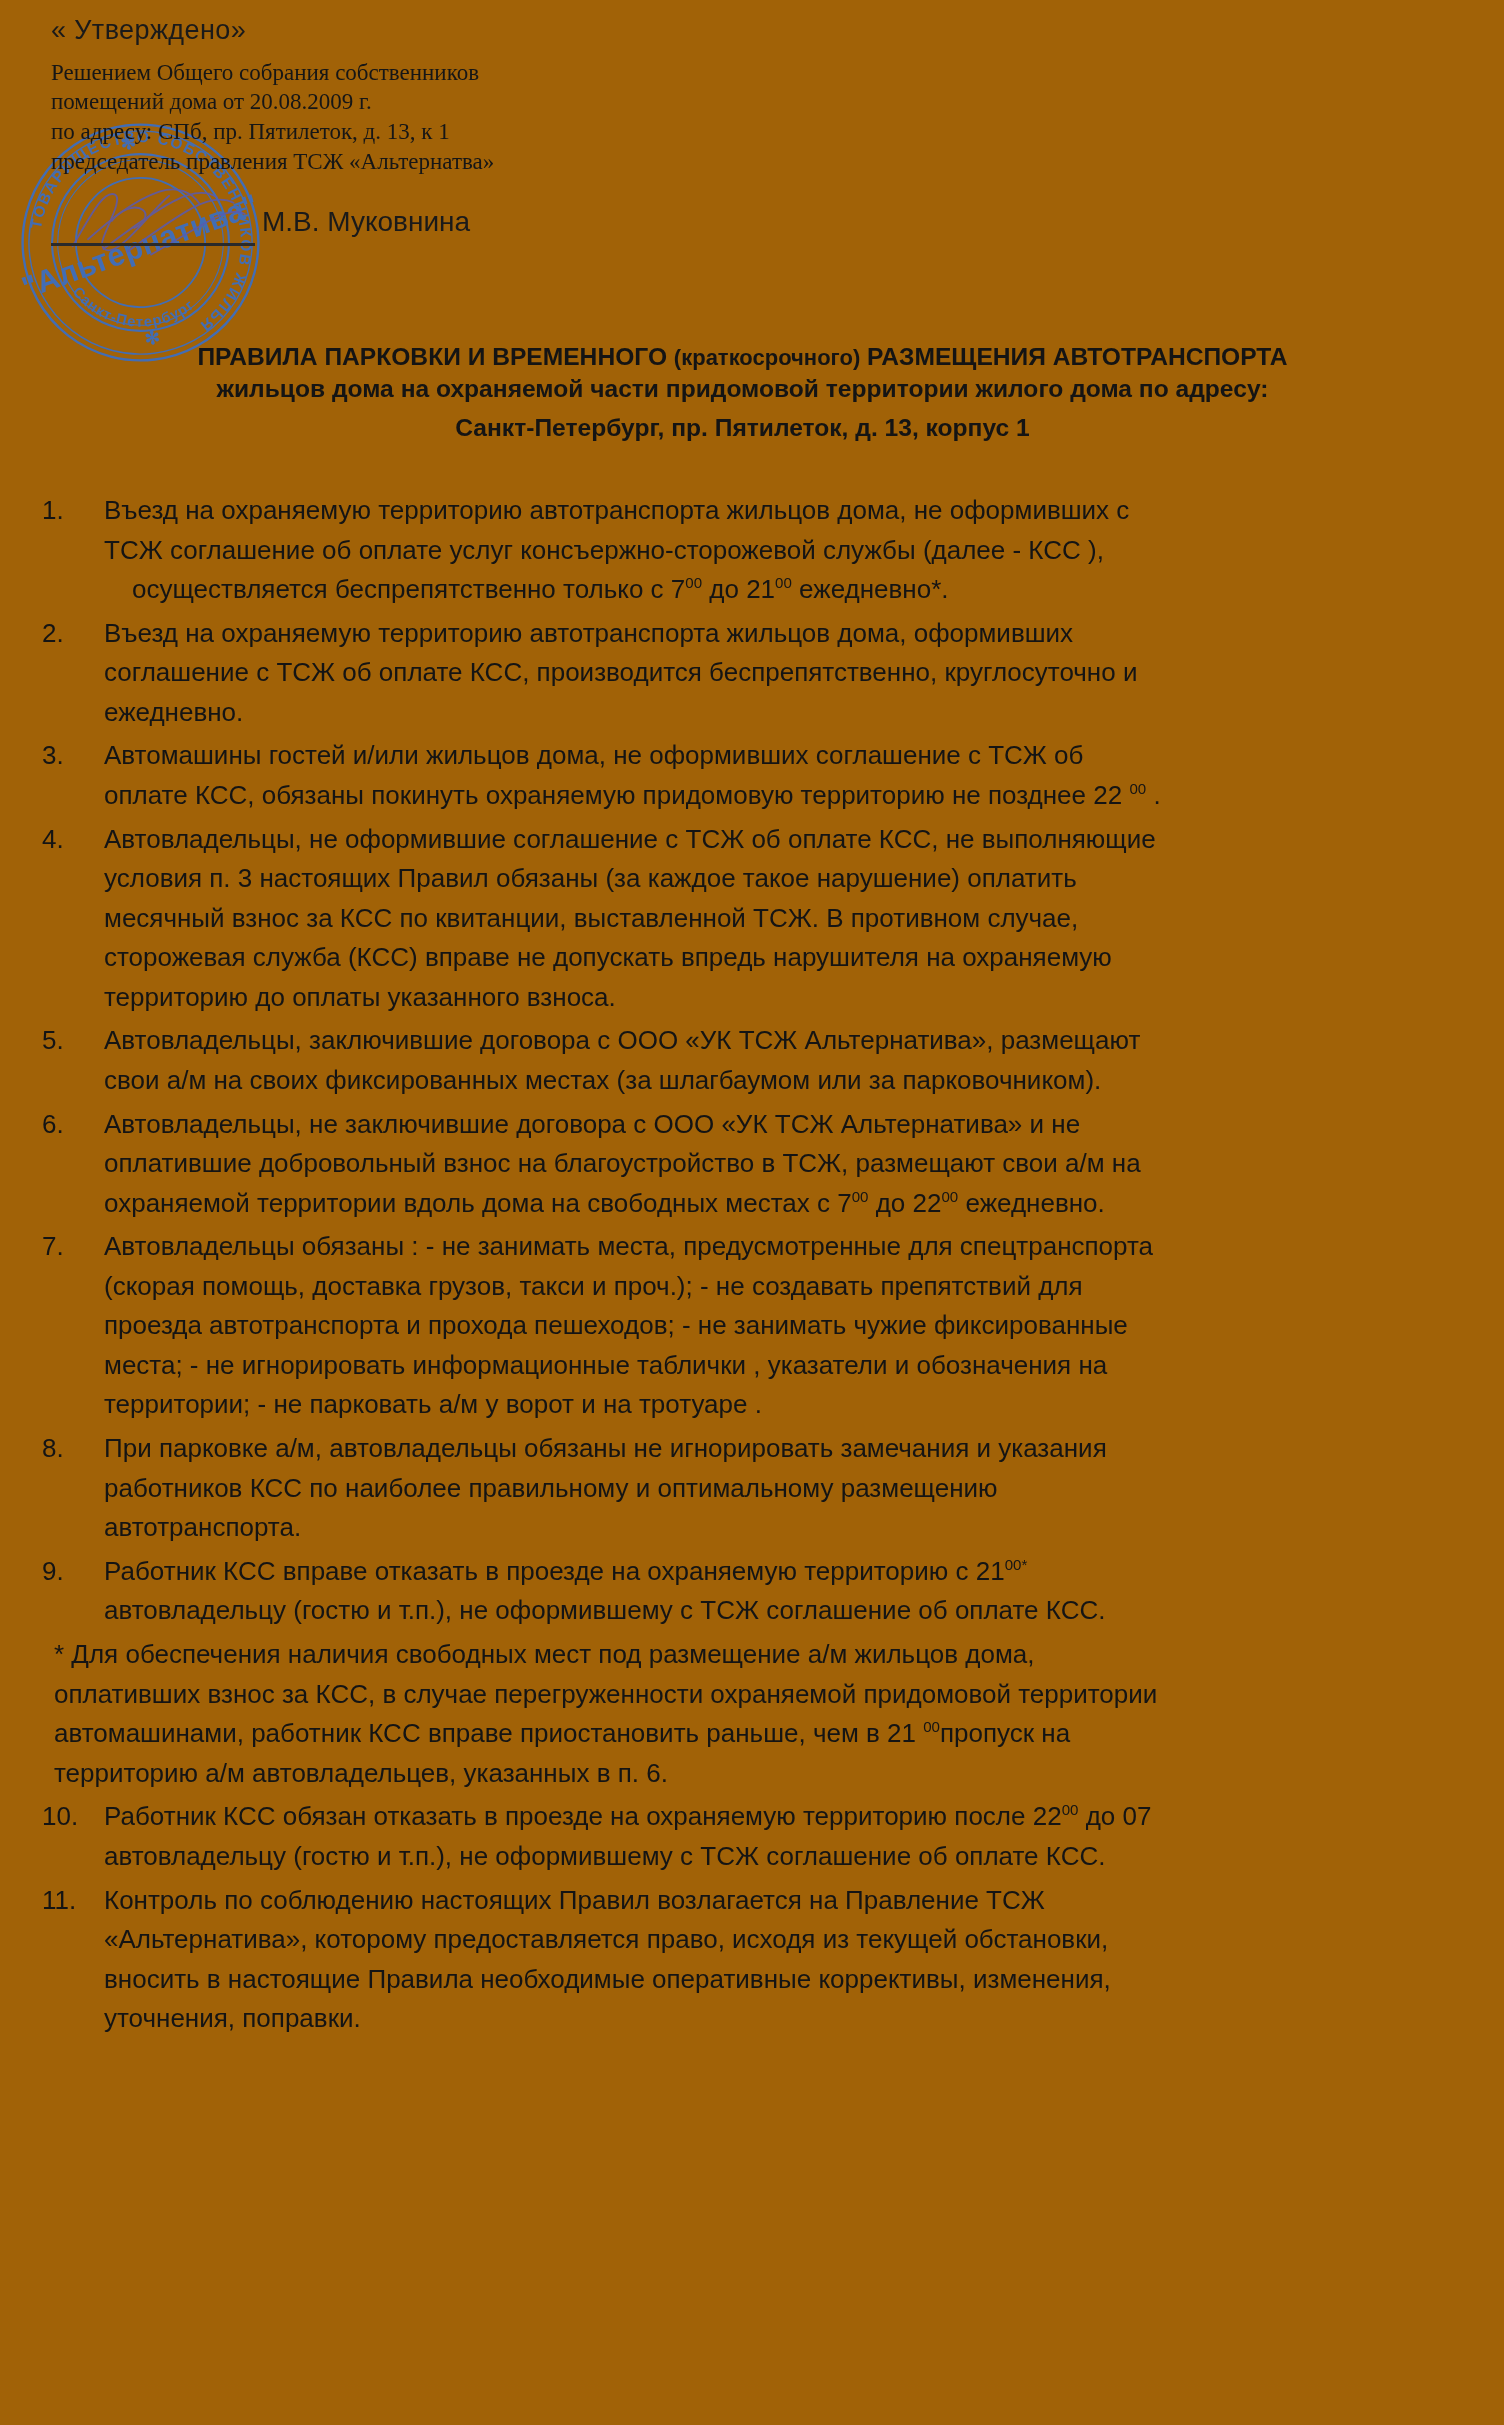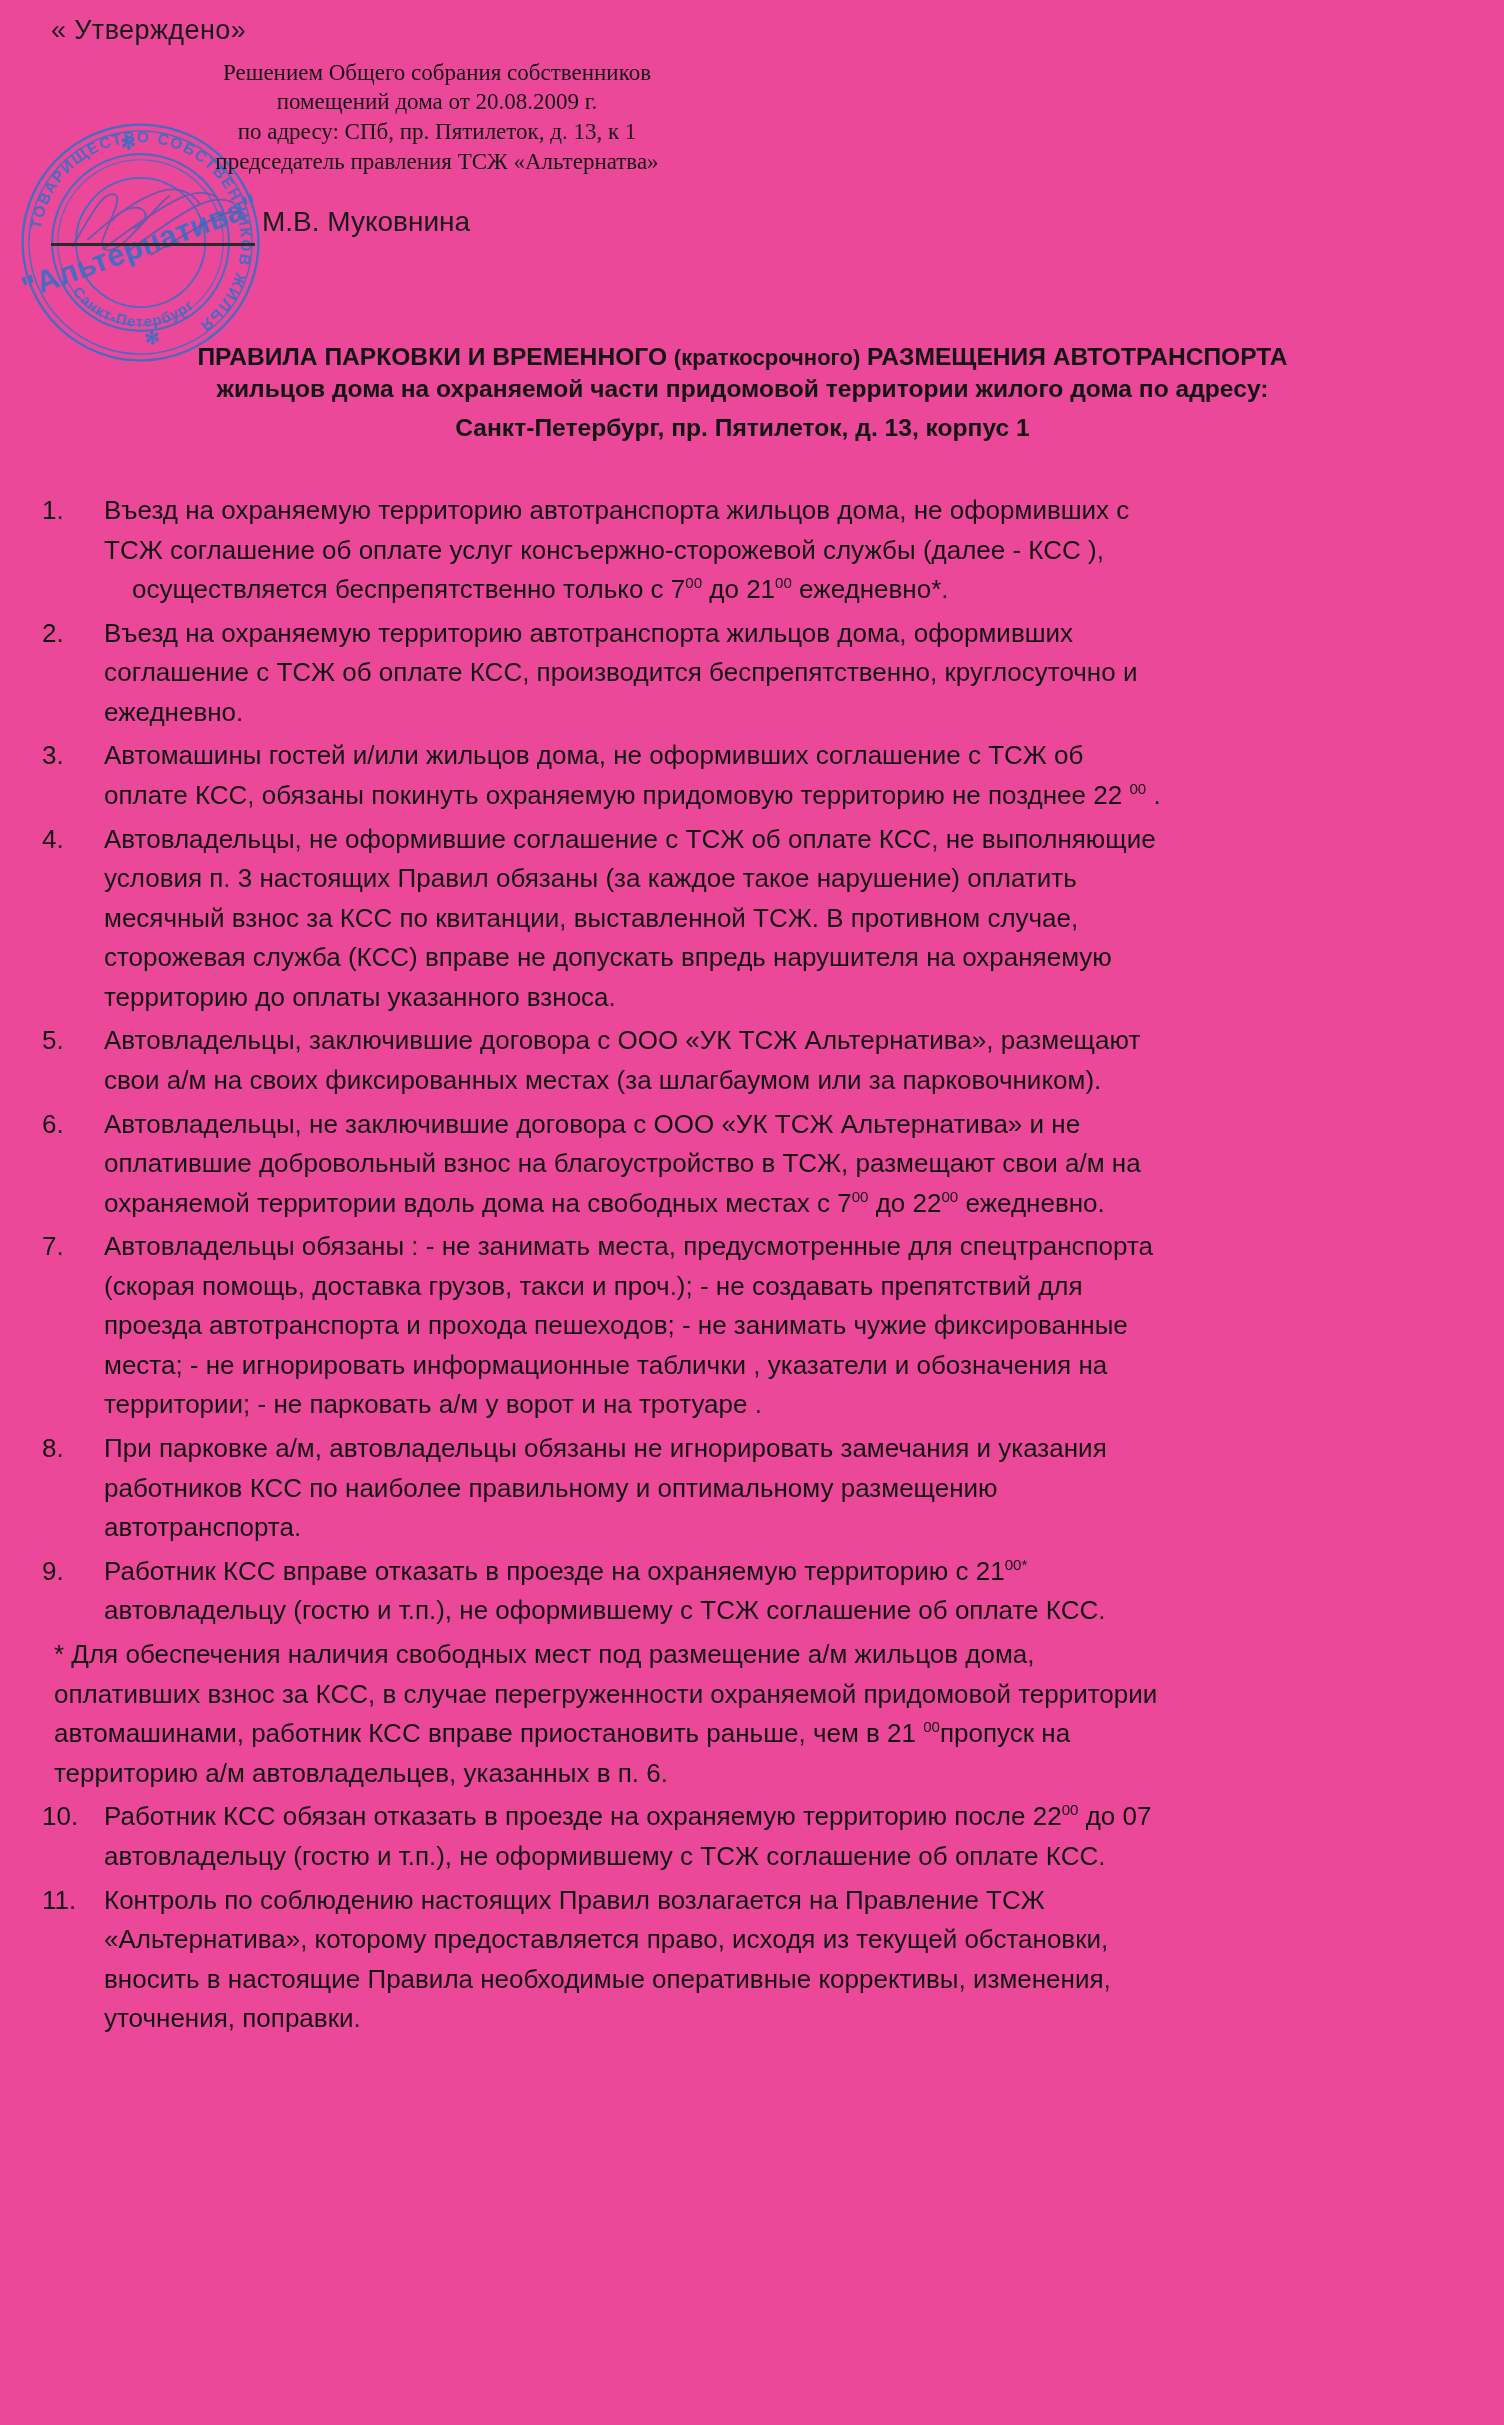--- a/index.html
+++ b/index.html
@@ -8,21 +8,21 @@
     background: #ffffff;
   }
   body {
     font-family: "Liberation Sans", sans-serif;
     color: #1a1a1a;
   }
   #page {
     position: relative;
     width: 1505px;
     height: 2426px;
-    background: #ec4899;
+    background: #a16207;
     overflow: hidden;
   }
 
   
   .header-block {
     position: absolute;
     left: 51px;
     top: 15.4px;
     width: 772px;
     z-index: 4;
@@ -34,21 +34,20 @@
     color: #1a1a1a;
     margin-bottom: 11.2px;
     white-space: nowrap;
   }
   .hdr-line {
     font-family: "Liberation Serif", serif;
     font-size: 23px;
     line-height: 1.30;
     color: #161616;
     white-space: nowrap;
-    text-align: center;
   }
 
   .sign-row {
     position: absolute;
     left: 51px;
     top: 206px;
     width: 632px;
     height: 42px;
     z-index: 4;
   }

